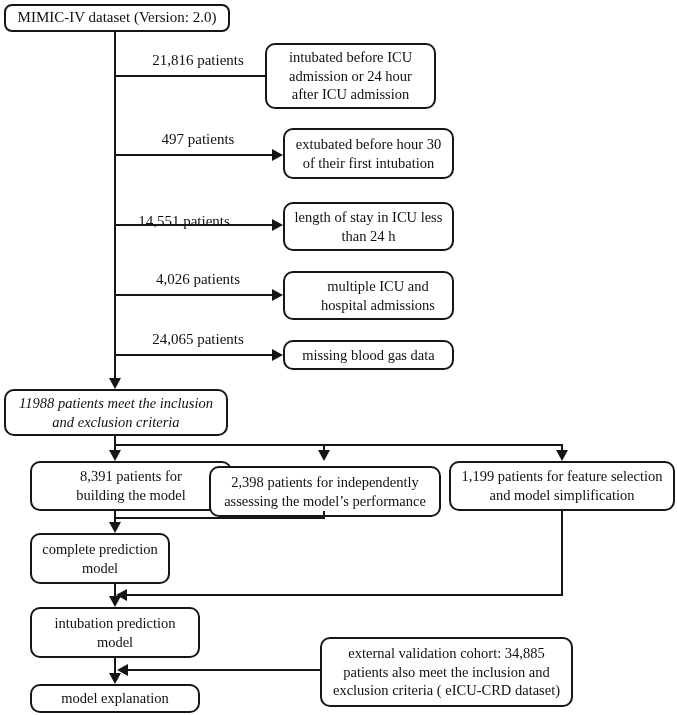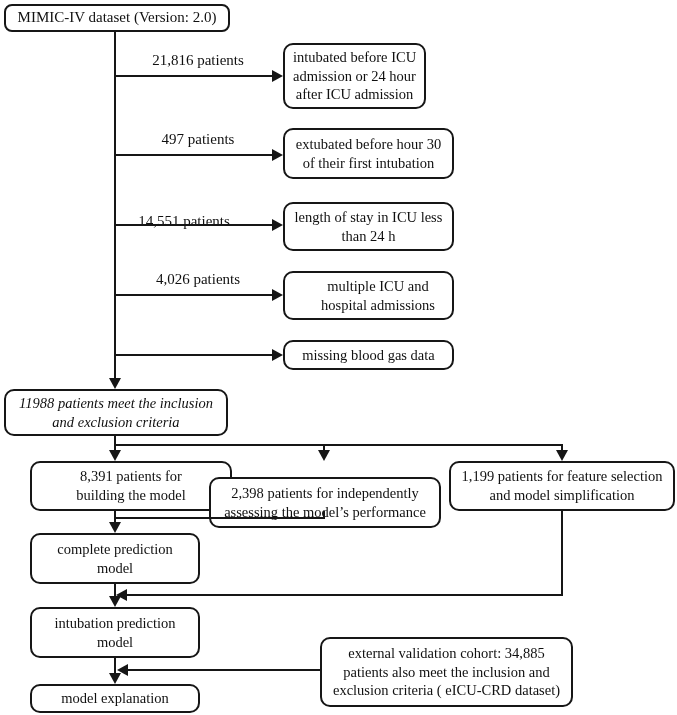--- a/index.html
+++ b/index.html
@@ -35,21 +35,21 @@
 <div class="canvas">
 
   <div class="box" style="left:4px;top:4px;width:226px;height:28px;border-radius:8px;font-size:15px;">MIMIC-IV dataset  (Version: 2.0)</div>
 
   <div class="vline" style="left:114px;top:31px;height:347px;"></div>
   <div class="arr-d" style="left:109px;top:378px;"></div>
 
   <div class="lbl" style="left:118px;top:52px;width:160px;">21,816 patients</div>
   <div class="hline" style="left:115px;top:75px;width:158px;"></div>
   <div class="arr-r" style="left:272px;top:70px;"></div>
-  <div class="box" style="left:283px;top:43px;width:143px;height:66px;">intubated before ICU
+  <div class="box" style="left:265px;top:43px;width:171px;height:66px;">intubated before ICU
 admission or 24 hour
 after ICU admission</div>
 
   <div class="lbl" style="left:118px;top:131px;width:160px;">497 patients</div>
   <div class="hline" style="left:115px;top:154px;width:158px;"></div>
   <div class="arr-r" style="left:272px;top:149px;"></div>
   <div class="box" style="left:283px;top:128px;width:171px;height:51px;">extubated before hour 30
 of their first intubation</div>
 
   <div class="lbl" style="left:104px;top:201px;width:160px;margin-top:12px;">14,551 patients</div>
@@ -57,49 +57,50 @@
   <div class="arr-r" style="left:272px;top:219px;"></div>
   <div class="box" style="left:283px;top:202px;width:171px;height:49px;">length of stay in ICU less
 than 24 h</div>
 
   <div class="lbl" style="left:118px;top:271px;width:160px;">4,026 patients</div>
   <div class="hline" style="left:115px;top:294px;width:158px;"></div>
   <div class="arr-r" style="left:272px;top:289px;"></div>
   <div class="box" style="left:283px;top:271px;width:171px;height:49px;padding-left:23px;">multiple ICU and
 hospital admissions</div>
 
+  <div class="lbl" style="left:118px;top:331px;width:160px;">24,065 patients</div>
   <div class="hline" style="left:115px;top:354px;width:158px;"></div>
   <div class="arr-r" style="left:272px;top:349px;"></div>
   <div class="box" style="left:283px;top:340px;width:171px;height:30px;">missing blood gas data</div>
 
   <div class="box" style="left:4px;top:389px;width:224px;height:47px;font-style:italic;">11988 patients meet the inclusion
 and exclusion criteria</div>
 
   <div class="vline" style="left:114px;top:436px;height:9px;"></div>
   <div class="hline" style="left:114px;top:444px;width:449px;"></div>
   <div class="vline" style="left:114px;top:444px;height:7px;"></div>
   <div class="arr-d" style="left:109px;top:450px;"></div>
   <div class="vline" style="left:323px;top:444px;height:7px;"></div>
   <div class="arr-d" style="left:318px;top:450px;"></div>
   <div class="vline" style="left:561px;top:444px;height:7px;"></div>
   <div class="arr-d" style="left:556px;top:450px;"></div>
 
   <div class="box" style="left:30px;top:461px;width:202px;height:50px;">8,391 patients for
 building the model</div>
-  <div class="box" style="left:209px;top:477px;width:232px;height:51px;">2,398 patients for independently
+  <div class="box" style="left:209px;top:466px;width:232px;height:51px;">2,398 patients for independently
 assessing the model’s performance</div>
   <div class="box" style="left:449px;top:461px;width:226px;height:50px;">1,199 patients for feature selection
 and model simplification</div>
 
   <div class="vline" style="left:114px;top:511px;height:12px;"></div>
   <div class="arr-d" style="left:109px;top:522px;"></div>
   <div class="vline" style="left:323px;top:511px;height:8px;"></div>
   <div class="hline" style="left:114px;top:517px;width:211px;"></div>
 
-  <div class="box" style="left:30px;top:533px;width:170px;height:51px;font-family:Liberation Serif, serif;">complete prediction
+  <div class="box" style="left:30px;top:533px;width:140px;height:51px;font-family:Liberation Serif, serif;">complete prediction
 model</div>
 
   <div class="vline" style="left:114px;top:584px;height:13px;"></div>
   <div class="arr-d" style="left:109px;top:596px;"></div>
   <div class="vline" style="left:561px;top:511px;height:85px;"></div>
   <div class="hline" style="left:127px;top:594px;width:436px;"></div>
   <div class="arr-l" style="left:116px;top:589px;"></div>
 
   <div class="box" style="left:30px;top:607px;width:170px;height:51px;">intubation prediction
 model</div>

